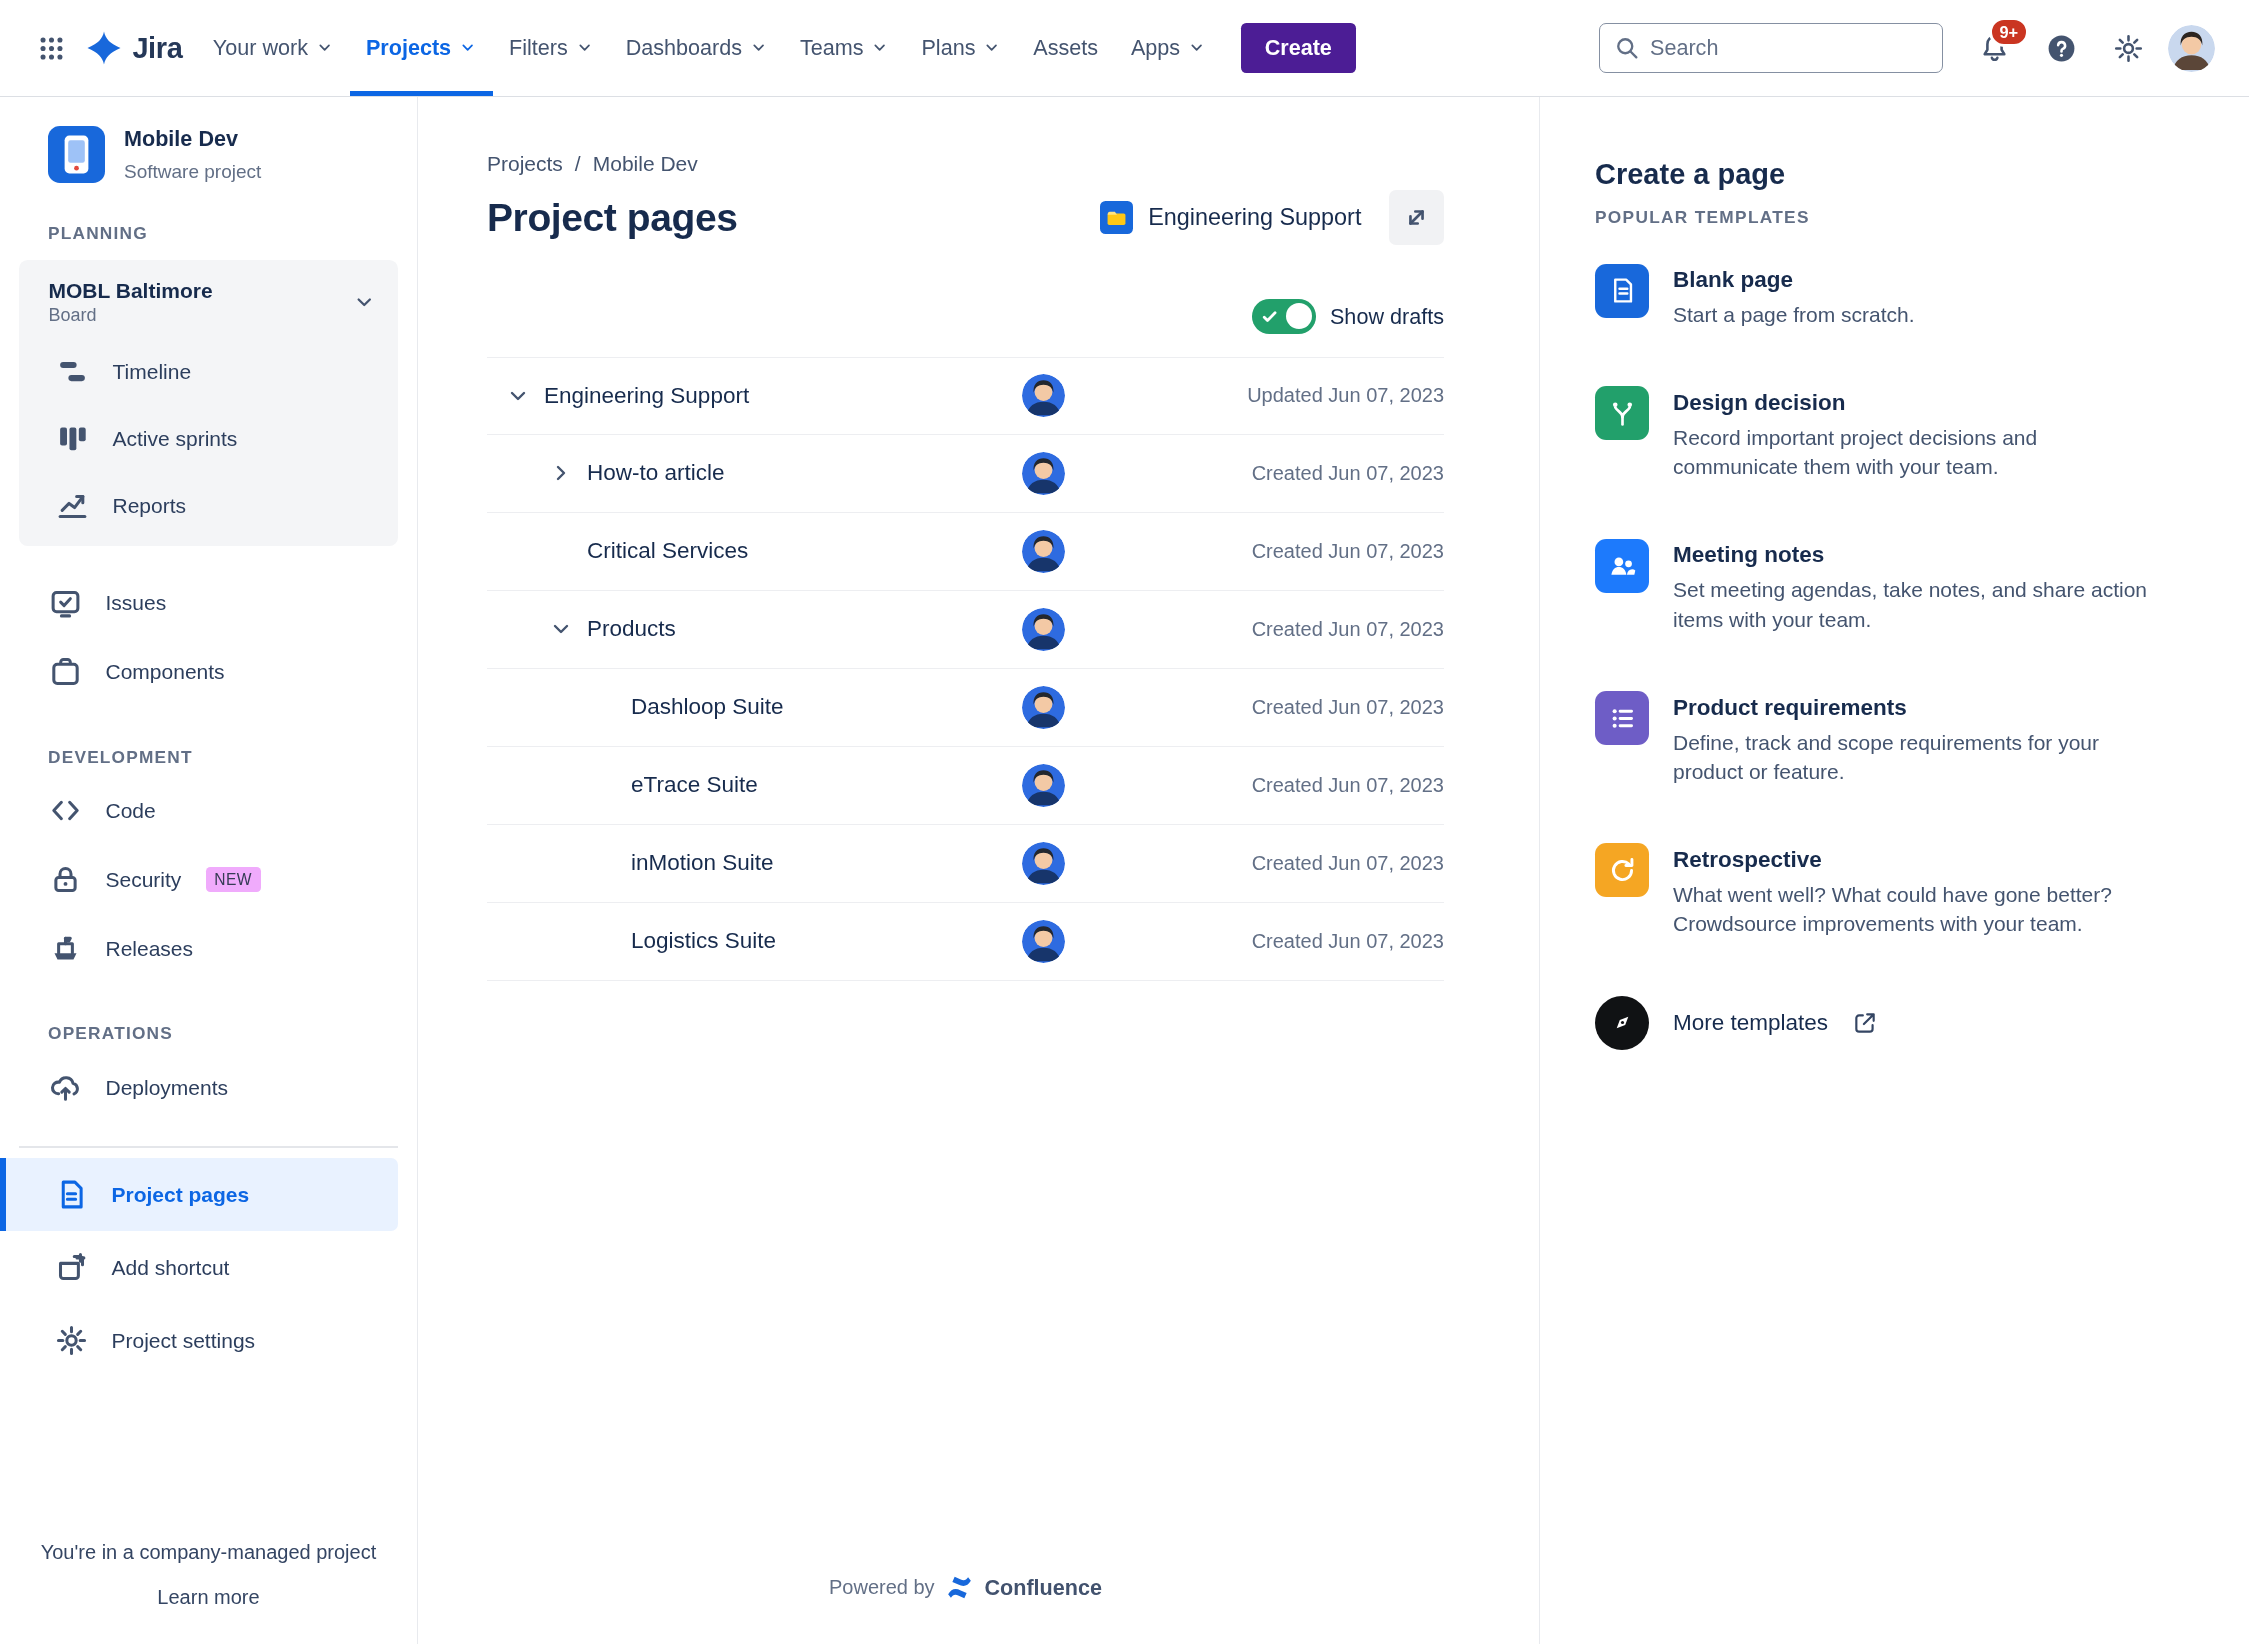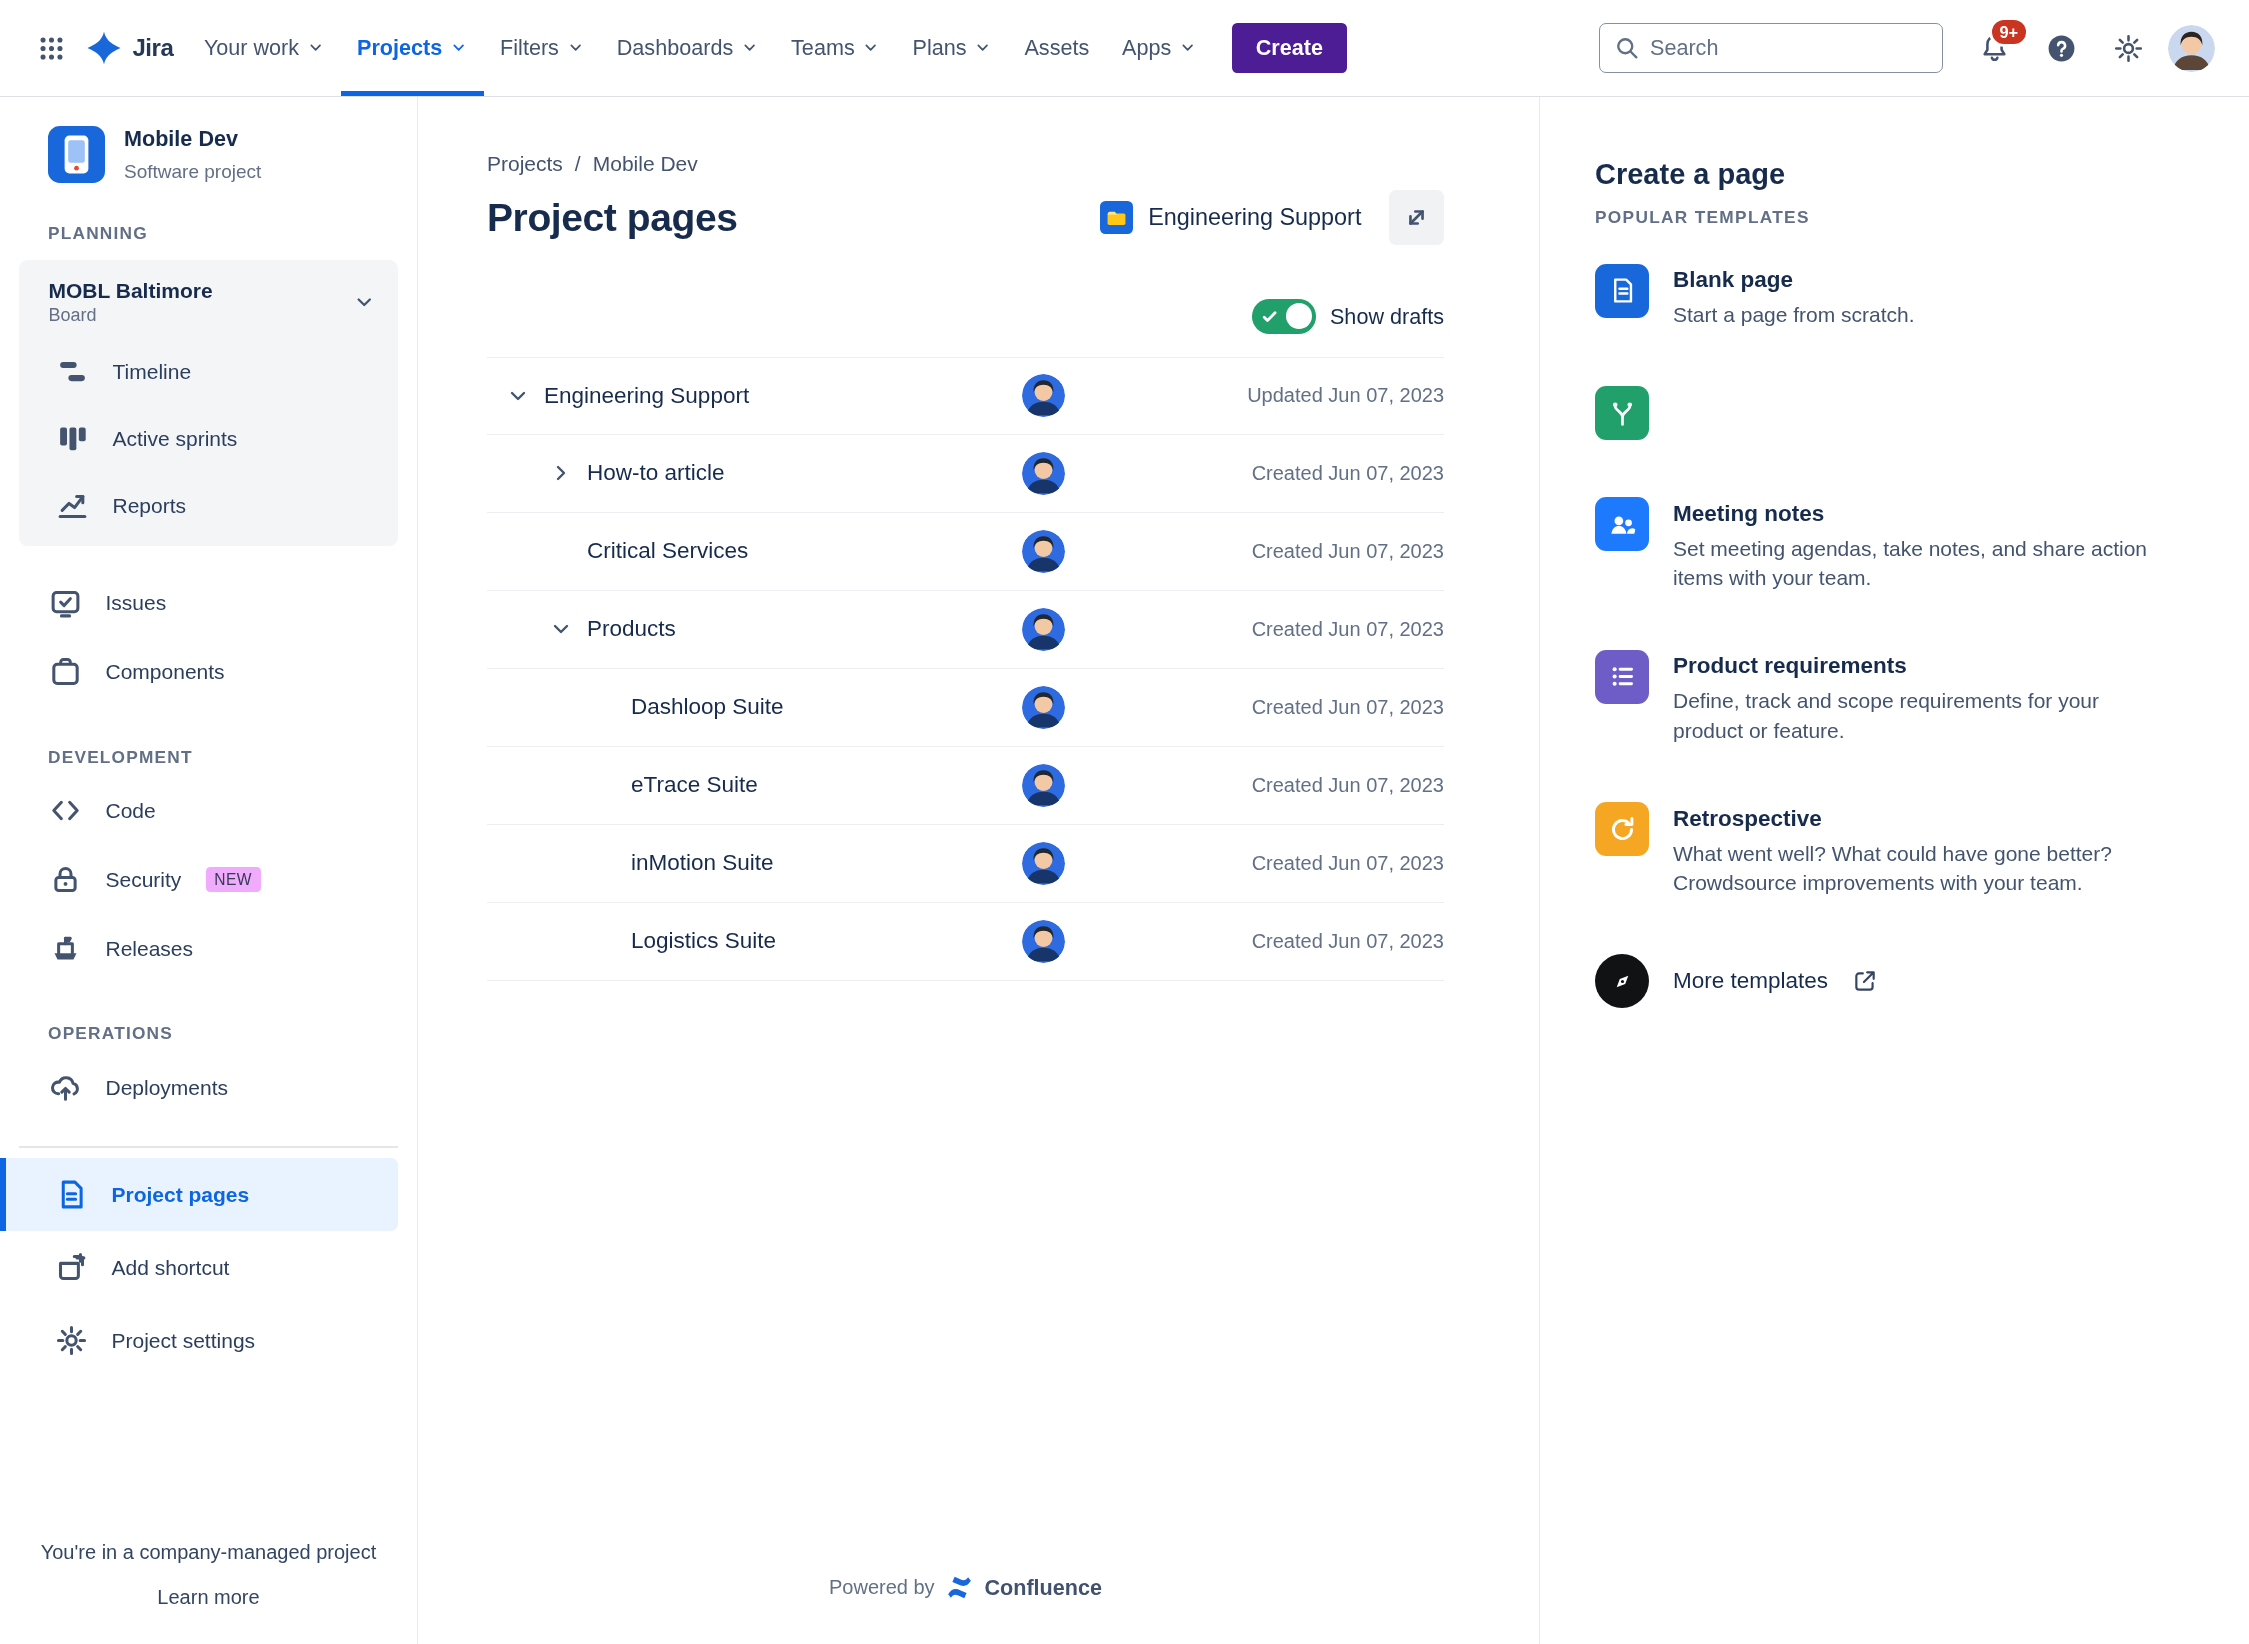--- a/index.html
+++ b/index.html
@@ -5,21 +5,21 @@
   * { margin:0; padding:0; box-sizing:border-box; }
   html,body { width:2250px; height:1644px; }
   body { font-family:"Liberation Sans",sans-serif; color:#172B4D; background:#fff; overflow:hidden; }
   .app { width:2250px; height:1644px; display:flex; flex-direction:column; }
 
   
   .topnav { flex:0 0 97px; display:flex; align-items:stretch; padding:0 35px 0 24px; border-bottom:1.7px solid #DCDFE4; }
   .nav-left { display:flex; align-items:center; }
   .nav-iconbtn { width:55px; height:55px; border:none; background:transparent; display:flex; align-items:center; justify-content:center; border-radius:7px; cursor:pointer; align-self:center; position:relative; }
   .brand { display:flex; align-items:center; gap:10.4px; padding:0 14px 0 7px; cursor:pointer; align-self:center; }
-  .brand-text { font-size:24px; font-weight:700; color:#253858; letter-spacing:-0.4px; }
+  .brand-text { font-size:29px; font-weight:700; color:#253858; letter-spacing:-0.4px; }
   .nav-items { display:flex; align-self:stretch; }
   .nav-item { display:flex; align-items:center; gap:7.8px; padding:0 16.4px; font-size:21.6px; color:#44546F; cursor:pointer; border-bottom:5.2px solid transparent; border-top:5.2px solid transparent; white-space:nowrap; }
   .nav-item.active { color:#0C66E4; border-bottom-color:#0C66E4; font-weight:700; }
   .nav-item svg { flex:none; }
   .create-btn { align-self:center; margin-left:19px; border:none; color:#fff; font-size:21.6px; font-weight:700; font-family:inherit; padding:12px 24px; border-radius:5.2px; cursor:pointer; }
   .nav-right { margin-left:auto; display:flex; align-items:center; gap:12px; }
   .search-box { position:relative; margin-right:12px; }
   .search-box input { width:344px; height:50px; border:1.7px solid #8590A2; border-radius:7px; padding:0 14px 0 50px; font-size:21.6px; font-family:inherit; color:#172B4D; background:#fff; outline:none; }
   .search-box input::placeholder { color:#626F86; }
   .search-box .mag { position:absolute; left:14px; top:11.2px; }
@@ -600,20 +600,24 @@
 
         <div class="template">
           <span class="ticon" style="background: rgb(34, 160, 107);">
             <svg width="29" height="29" viewBox="0 0 24 24" fill="none" stroke="#fff" stroke-width="2.2" stroke-linecap="round" stroke-linejoin="round">
                 <path d="M12 21v-6"></path>
                 <path d="M12 15c0-4-4-4.5-6-8M12 15c0-4 4-4.5 6-8"></path>
                 <circle cx="6" cy="4.8" r="1.9" fill="#fff" stroke="none"></circle>
                 <circle cx="18" cy="4.8" r="1.9" fill="#fff" stroke="none"></circle>
               </svg>
           </span>
+          <div class="tbody">
+            <div class="tname">Design decision</div>
+            <div class="tdesc">Record important project decisions and communicate them with your team.</div>
+          </div>
         </div>
 
         <div class="template">
           <span class="ticon" style="background: rgb(29, 122, 252);">
             <svg width="29" height="29" viewBox="0 0 24 24" fill="#fff">
                 <circle cx="9" cy="9" r="3.6"></circle>
                 <circle cx="17" cy="10.6" r="2.8"></circle>
                 <path d="M2.8 19.6c.6-4.2 3-6.4 6.2-6.4s5.6 2.2 6.2 6.4z"></path>
                 <path d="M15.7 19.6c.3-2.6 1.8-4.4 4.3-4.4 1 0 1.9.3 2.6.9l-.8 3.5z"></path>
               </svg>

